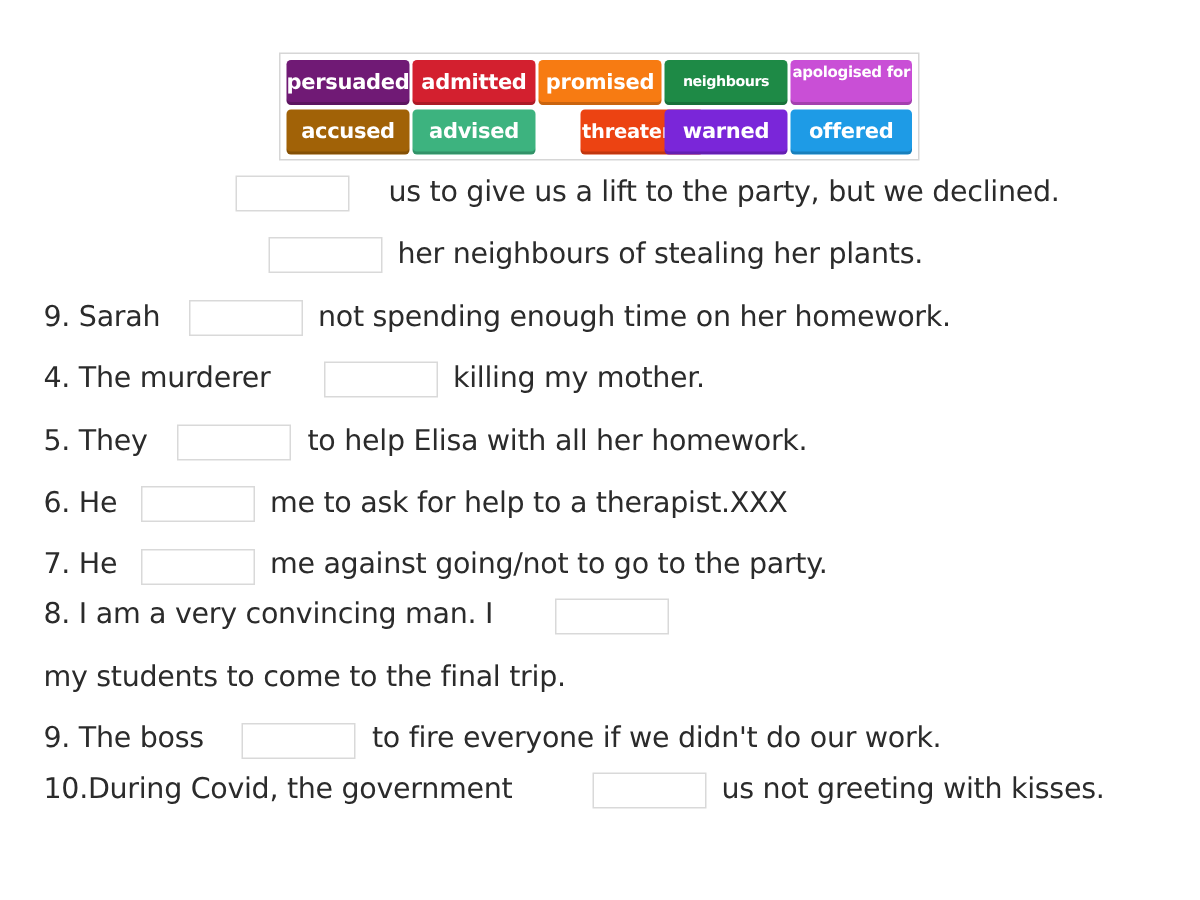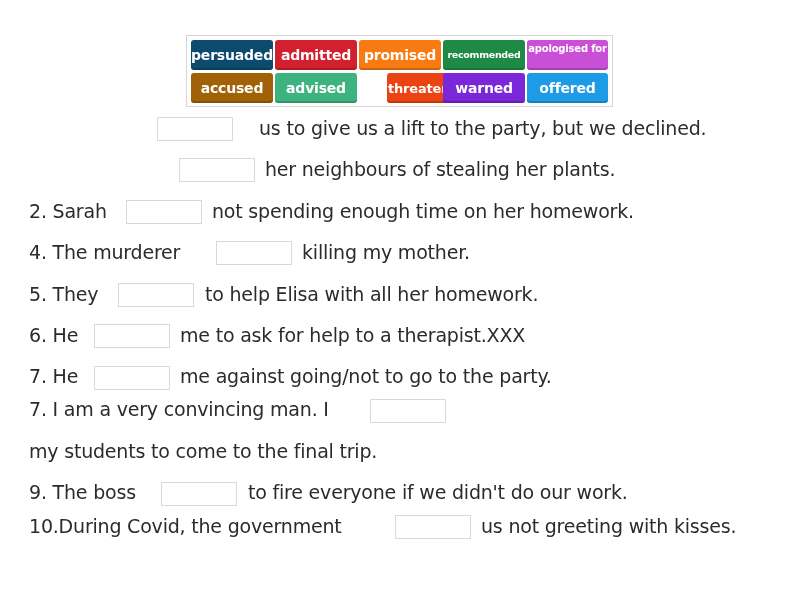--- a/index.html
+++ b/index.html
@@ -28,44 +28,44 @@
       position: absolute; width: 76px; height: 24px; border: 1px solid #d9d9d9;
       background: #fff; box-sizing: border-box;
     }
     .seg { position: absolute; top: 0; }
   </style>
 </head>
 <body>
 
 <div class="bank"></div>
 
-<div class="tile" style="left:191px;top:40px;background:#0c4a6e;">persuaded</div>
+<div class="tile" style="left:191px;top:40px;background:#701a75;">persuaded</div>
 <div class="tile" style="left:275px;top:40px;background:#d3202f;">admitted</div>
 <div class="tile" style="left:359px;top:40px;background:#f77b12;">promised</div>
-<div class="tile small" style="left:443px;top:40px;background:#1e8a46;">recommended</div>
+<div class="tile small" style="left:443px;top:40px;background:#1e8a46;">neighbours</div>
 <div class="tile two" style="left:527px;top:40px;background:#c94fd6;width:81px;">apologised for</div>
 
 <div class="tile" style="left:191px;top:73px;background:#a16207;">accused</div>
 <div class="tile" style="left:275px;top:73px;background:#3db37f;">advised</div>
 <div class="tile" style="left:359px;top:73px;background:#ec4312;font-size:13px;margin-left:28px;">threatened</div>
 <div class="tile" style="left:443px;top:73px;background:#7a26d9;">warned</div>
 <div class="tile" style="left:527px;top:73px;background:#1e9be6;width:81px;">offered</div>
 
 <div class="line" style="top:115px;width:760px;">
   <span class="seg" style="left:230px">us to give us a lift to the party, but we declined.</span>
 </div>
 <div class="blank" style="left:157px;top:117px;"></div>
 
 <div class="line" style="top:156px;width:760px;">
   <span class="seg" style="left:236px">her neighbours of stealing her plants.</span>
 </div>
 <div class="blank" style="left:179px;top:158px;"></div>
 
 <div class="line" style="top:198px;width:760px;">
-  <span class="seg" style="left:0">2. Sarah</span>
+  <span class="seg" style="left:0">9. Sarah</span>
   <span class="seg" style="left:183px">not spending enough time on her homework.</span>
 </div>
 <div class="blank" style="left:126px;top:200px;"></div>
 
 <div class="line" style="top:239px;width:760px;">
   <span class="seg" style="left:0">4. The murderer</span>
   <span class="seg" style="left:273px">killing my mother.</span>
 </div>
 <div class="blank" style="left:216px;top:241px;"></div>
 
@@ -81,21 +81,21 @@
 </div>
 <div class="blank" style="left:94px;top:324px;"></div>
 
 <div class="line" style="top:363px;width:760px;">
   <span class="seg" style="left:0">7. He</span>
   <span class="seg" style="left:151px">me against going/not to go to the party.</span>
 </div>
 <div class="blank" style="left:94px;top:366px;"></div>
 
 <div class="line" style="top:396px;width:760px;">
-  <span class="seg" style="left:0">7. I am a very convincing man. I</span>
+  <span class="seg" style="left:0">8. I am a very convincing man. I</span>
 </div>
 <div class="blank" style="left:370px;top:399px;"></div>
 <div class="line" style="top:438px;width:760px;">
   <span class="seg" style="left:0">my students to come to the final trip.</span>
 </div>
 
 <div class="line" style="top:479px;width:760px;">
   <span class="seg" style="left:0">9. The boss</span>
   <span class="seg" style="left:219px">to fire everyone if we didn't do our work.</span>
 </div>

